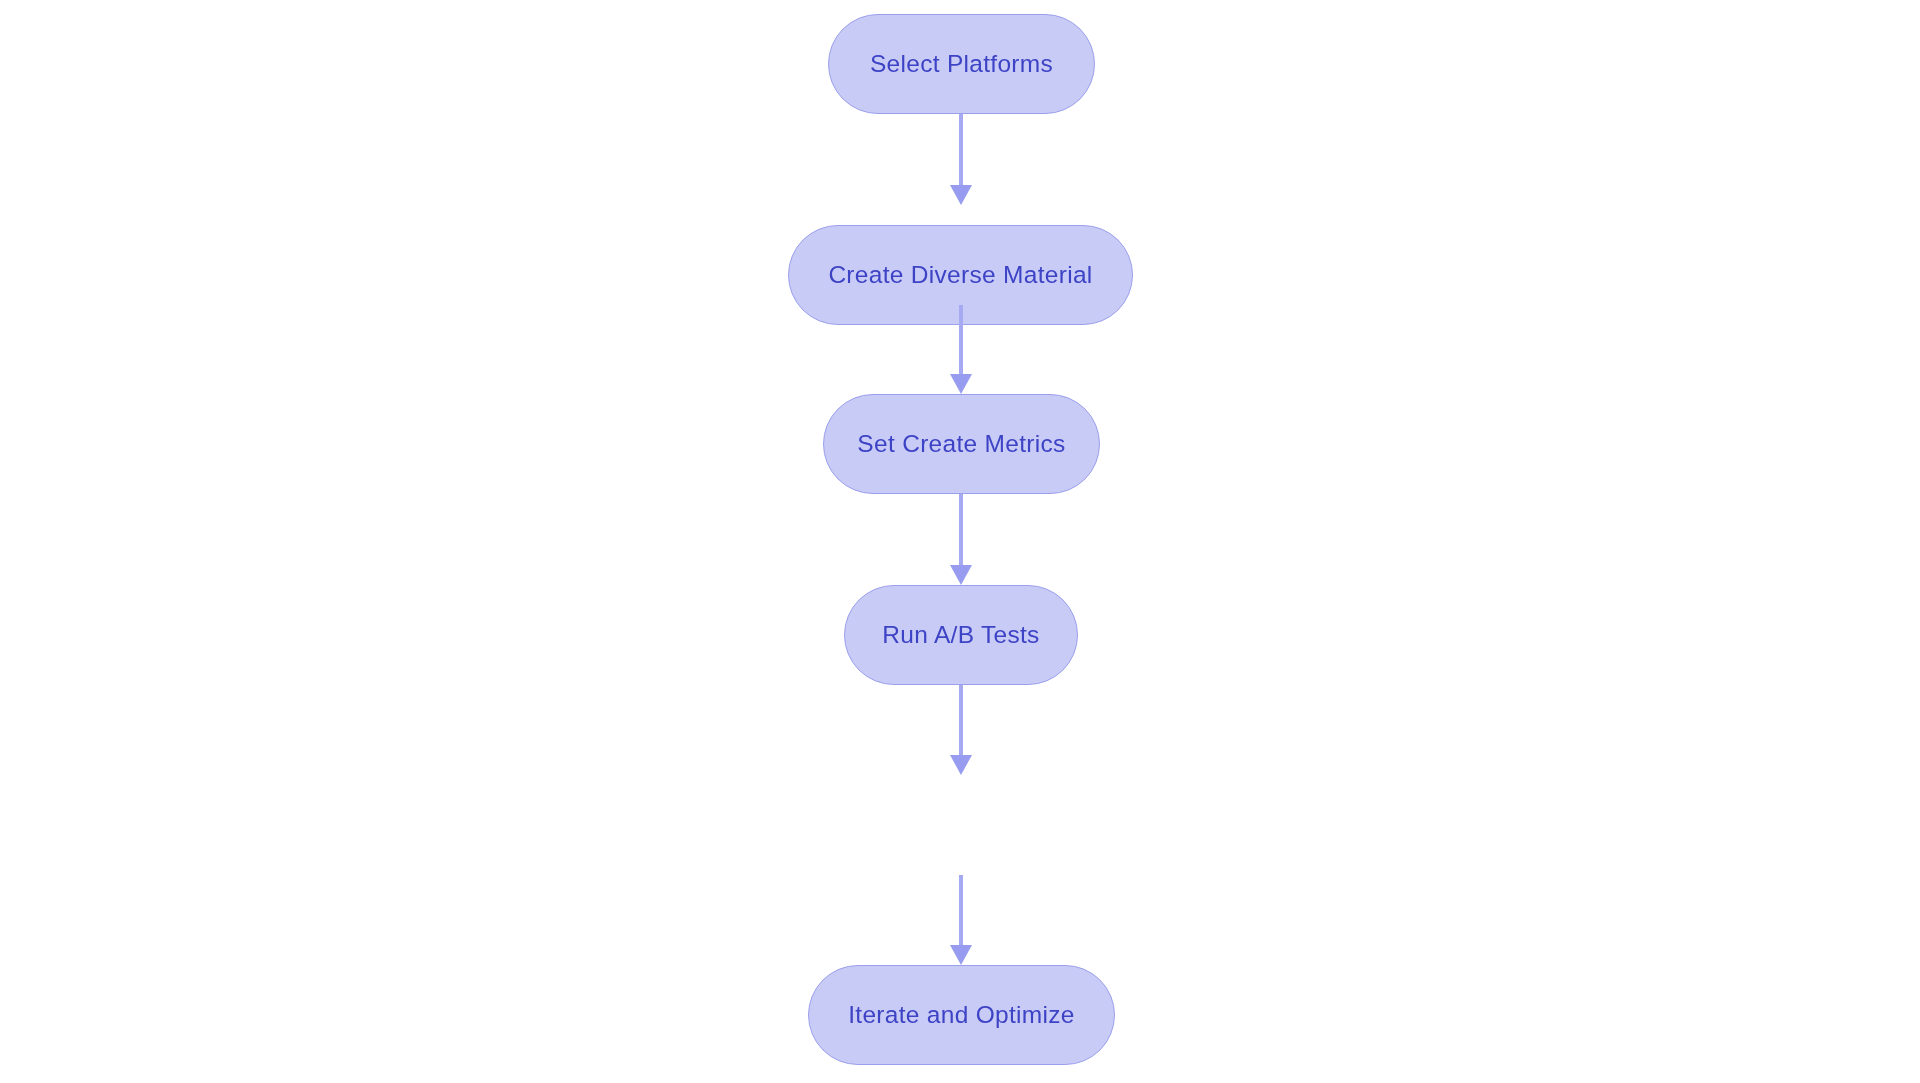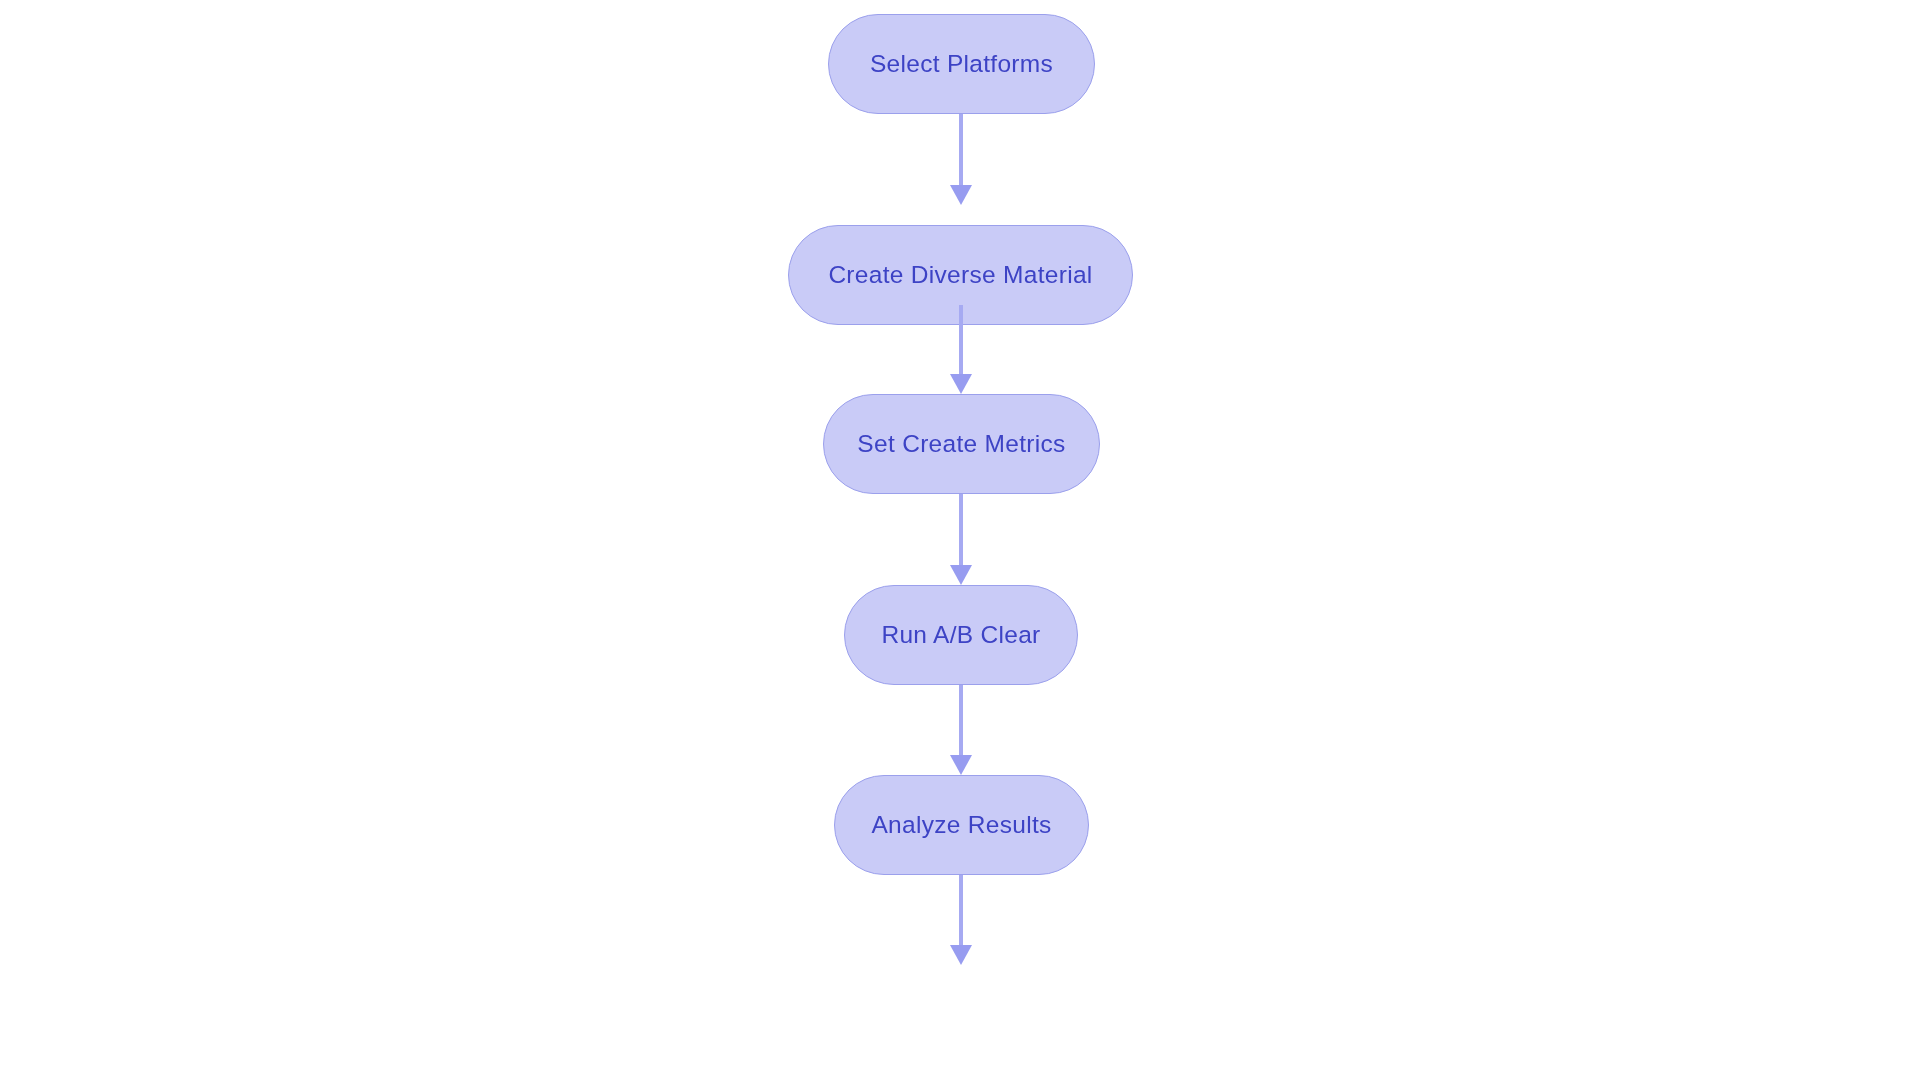--- a/index.html
+++ b/index.html
@@ -80,31 +80,31 @@
   <div class="flow-node" style="left:823px; top:394px; width:277px;">
     <span>Set Create Metrics</span>
   </div>
 
   <div class="flow-arrow" style="top:494px; height:91px;">
     <div class="arrow-line"></div>
     <div class="arrow-head"></div>
   </div>
 
   <div class="flow-node" style="left:844px; top:585px; width:234px;">
-    <span>Run A/B Clear</span>
+    <span>Run A/B Tests</span>
   </div>
 
   <div class="flow-arrow" style="top:685px; height:90px;">
     <div class="arrow-line"></div>
     <div class="arrow-head"></div>
   </div>
 
-  <div class="flow-node" style="left:834px; top:775px; width:255px;">
-    <span>Analyze Results</span>
-  </div>
 
   <div class="flow-arrow" style="top:875px; height:90px;">
     <div class="arrow-line"></div>
     <div class="arrow-head"></div>
   </div>
 
+  <div class="flow-node" style="left:808px; top:965px; width:307px;">
+    <span>Iterate and Optimize</span>
+  </div>
 
 </div>
 
 </body></html>

